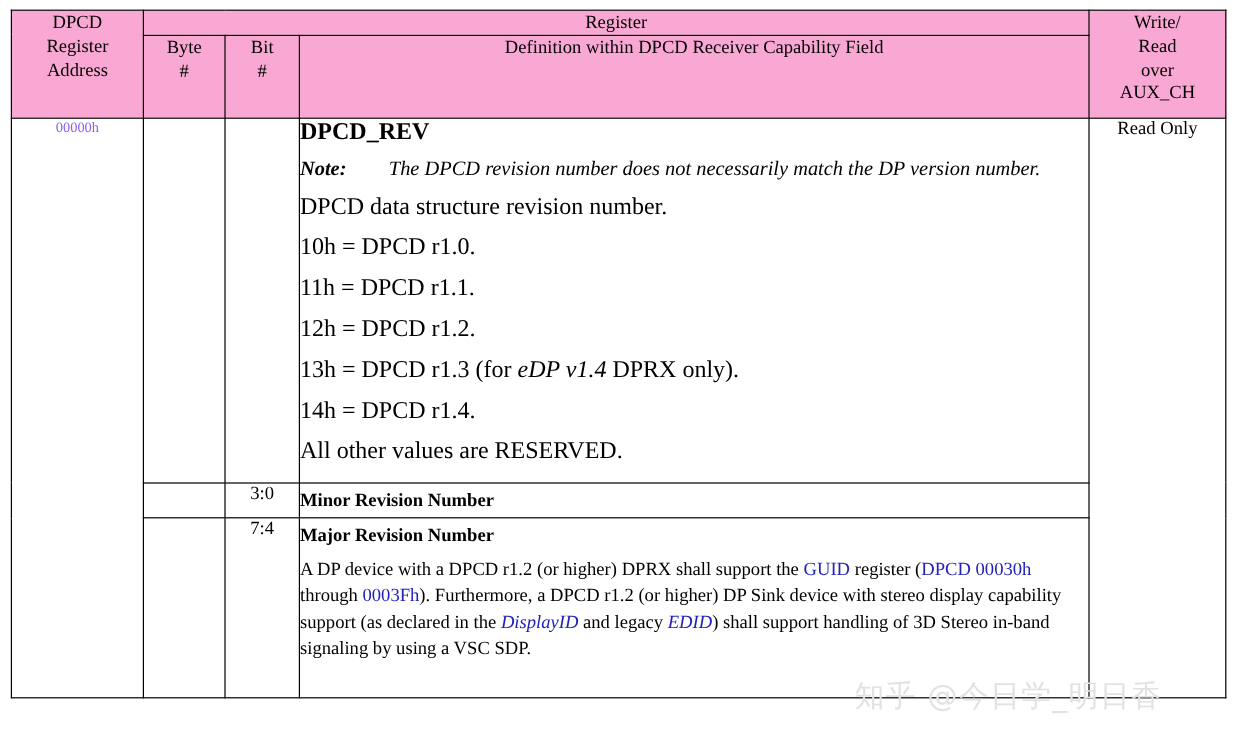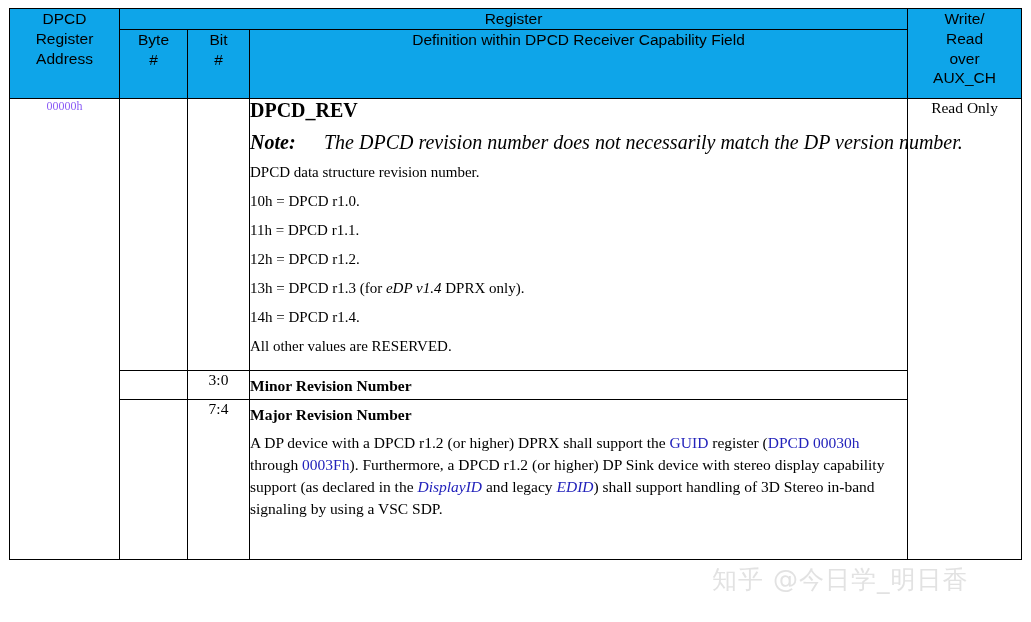--- a/index.html
+++ b/index.html
@@ -26,22 +26,22 @@
   }
   #spec-table td, #spec-table th {
     border: 1px solid #000000;
     padding: 0;
     vertical-align: top;
     font-weight: normal;
   }
 
   
   .hdr {
-    background: #0ea5e9;
-    font-family: Liberation Sans, sans-serif;
+    background: #f9a8d4;
+    font-family: Liberation Serif, serif;
     font-weight: bold;
     font-size: 15.5px;
     line-height: 1.28;
     text-align: center;
     color: #000;
   }
   .hdr-addr { padding: 6px 4px 0 4px; }
   .hdr-reg  { padding: 5px 4px 5px 4px; vertical-align: middle; }
   .hdr-sub  { padding: 6px 3px 0 3px; }
   .hdr-def  { padding: 6px 6px 0 6px; }
@@ -76,32 +76,32 @@
   }
 
   
   .reg-name {
     font-weight: bold;
     font-size: 20px;
     margin: 1px 0 12px 0;
   }
   .note-row {
     font-style: italic;
-    font-size: 20px;
+    font-size: 17px;
     margin: 0 0 13px 0;
     white-space: nowrap;
   }
   .note-lbl {
     font-weight: bold;
     font-style: italic;
     display: inline-block;
     width: 74px;
   }
   .plain-line {
-    font-size: 15px;
+    font-size: 20px;
     margin: 0 0 14px 0;
     white-space: nowrap;
   }
   .plain-line:last-child { margin-bottom: 16px; }
   .ital { font-style: italic; }
 
   .field-title {
     font-weight: bold;
     font-size: 15.5px;
     margin: 0;
@@ -205,21 +205,21 @@
     <td class="blank-cell"></td>
     <td class="bit-cell">3:0</td>
     <td class="def-cell" style="padding-top:7px;padding-bottom:6px">
       <div class="field-title">Minor Revision Number</div>
     </td>
   </tr>
 
   <tr>
     <td class="blank-cell"></td>
     <td class="bit-cell">7:4</td>
-    <td class="def-cell" style="padding-top:7px;padding-bottom:10px;height:142px">
+    <td class="def-cell" style="padding-top:7px;height:142px">
       <div class="field-title">Major Revision Number</div>
       <p class="field-body" id="major-body"><span>A DP device with a DPCD r1.2 (or higher) DPRX shall support the </span><span class="lnk">GUID</span><span> register (</span><span class="lnk">DPCD 00030h</span><span> through </span><span class="lnk">0003Fh</span><span>). Furthermore, a DPCD r1.2 (or higher) DP Sink device with stereo display capability support (as declared in the </span><span class="lnk-ital">DisplayID</span><span> and legacy </span><span class="lnk-ital">EDID</span><span>) shall support handling of 3D Stereo in-band signaling by using a VSC SDP.</span></p>
     </td>
   </tr>
 </tbody>
   </table>
 
 <div id="watermark">知乎 @今日学_明日香</div>
 
 </body></html>

